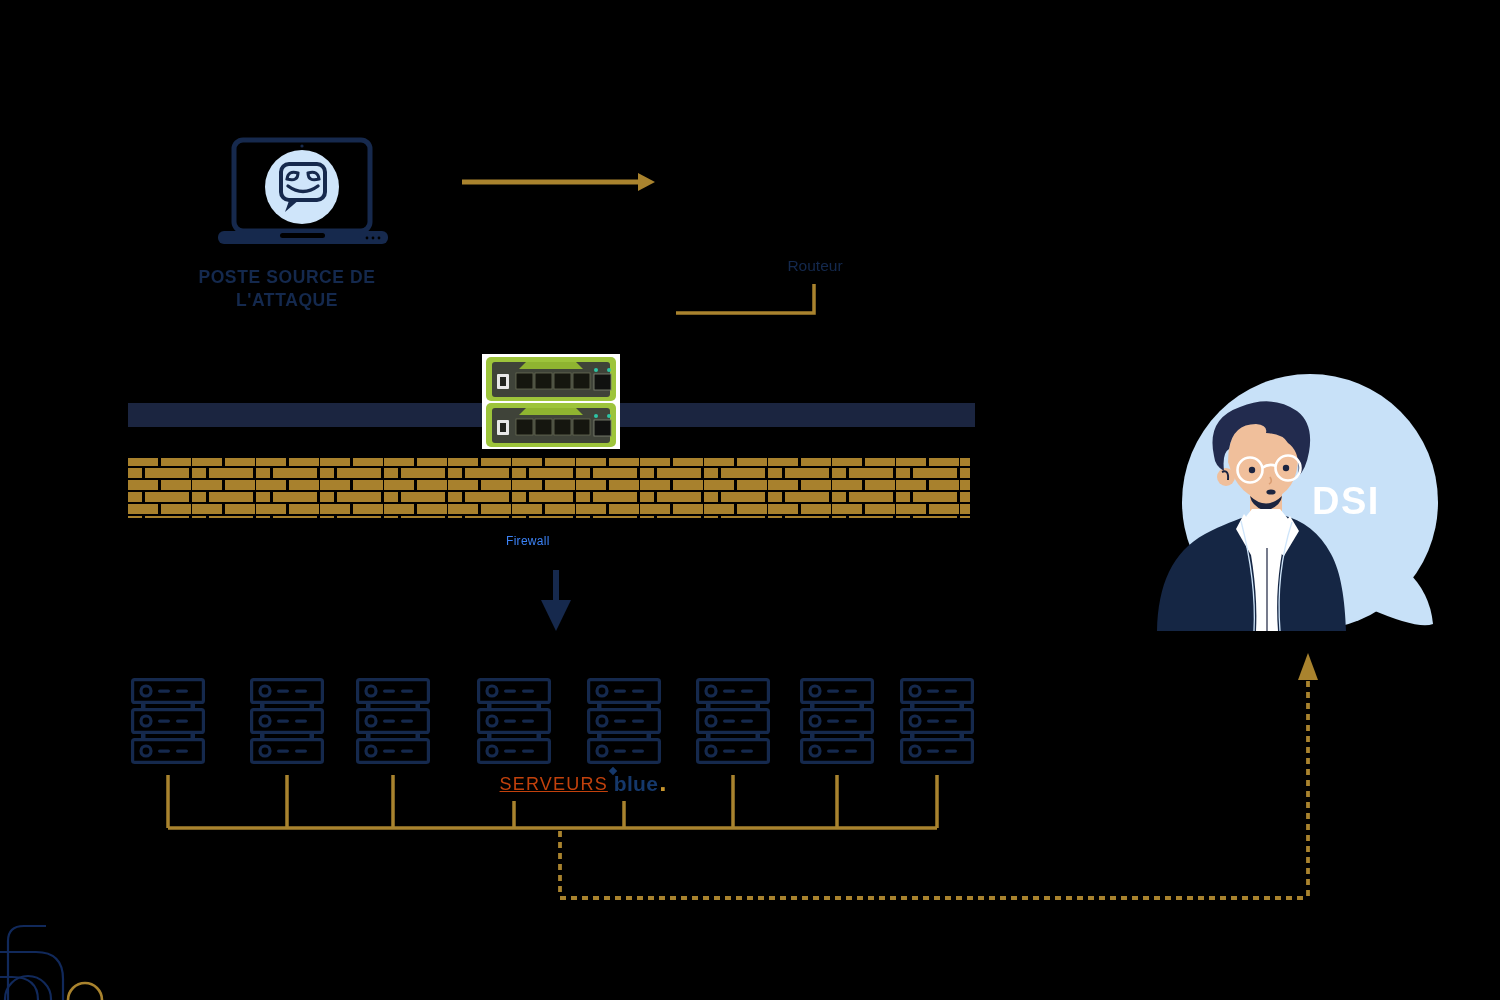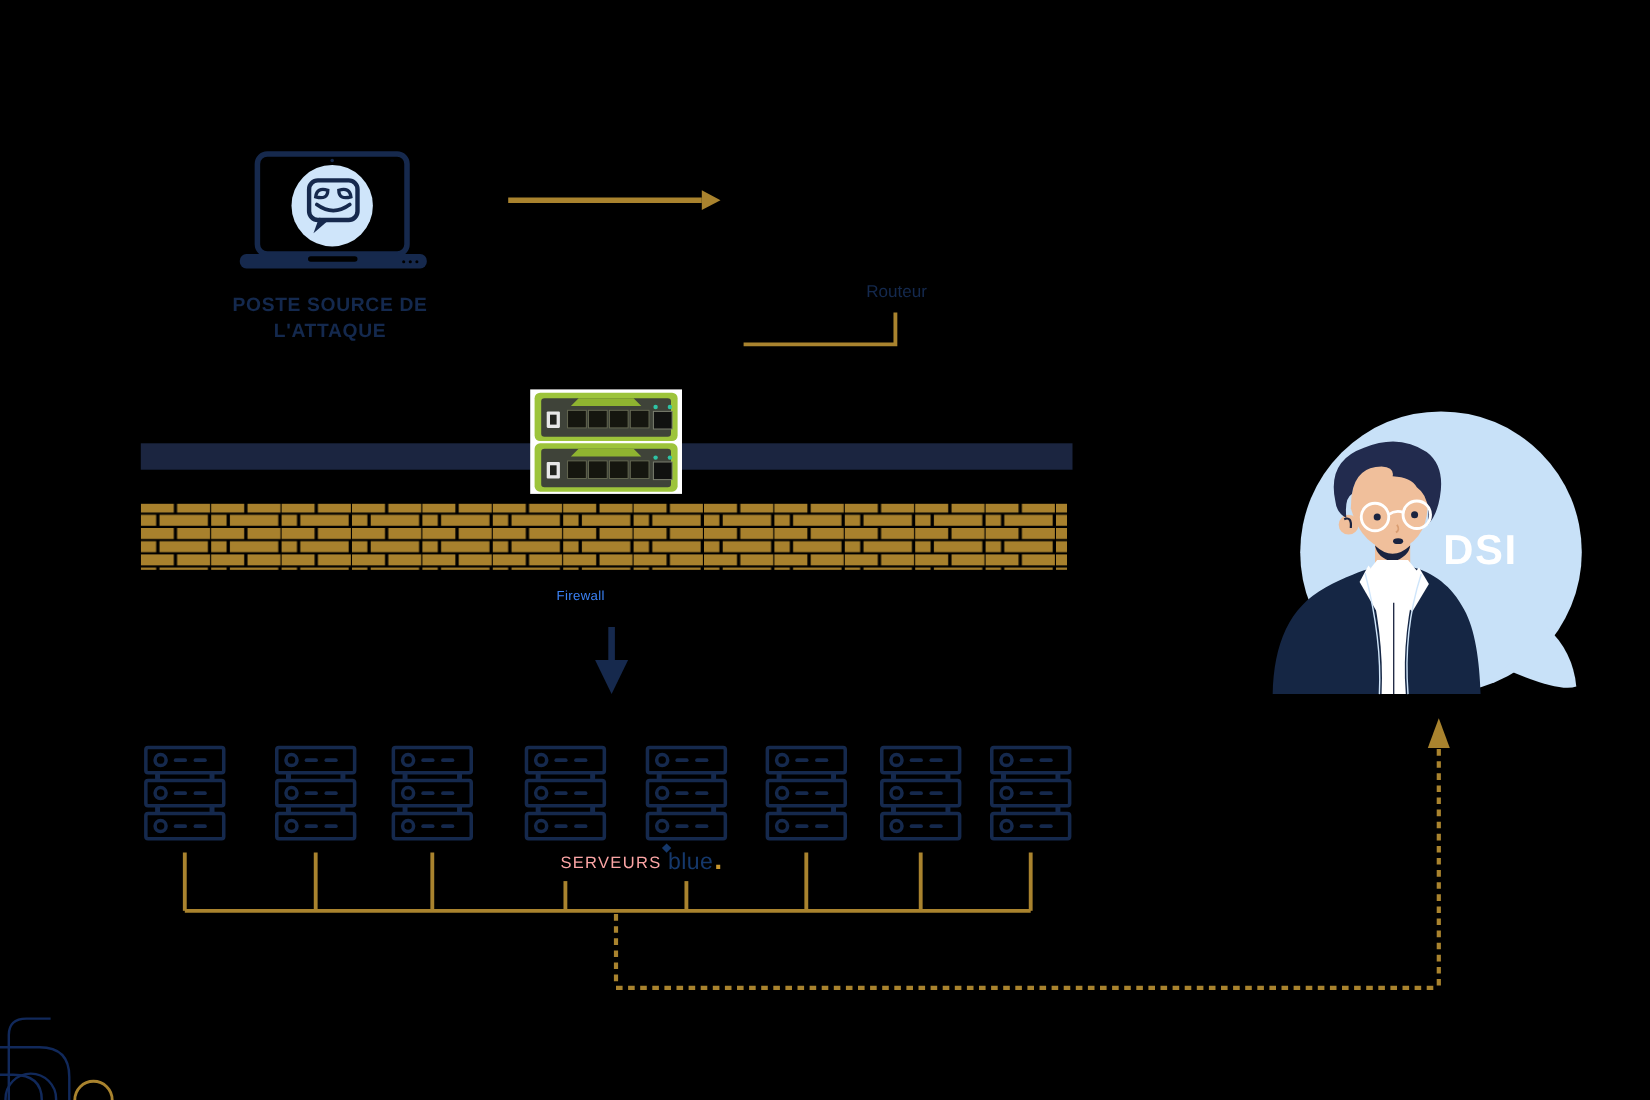--- a/index.html
+++ b/index.html
@@ -1,32 +1,32 @@
 <!DOCTYPE html>
 <html><head>
 <meta charset="utf-8">
 <style>
   html,body{margin:0;padding:0;background:#000;}
   #stage{position:relative;width:1500px;height:1000px;background:#000;overflow:hidden;
          font-family:"Liberation Sans",sans-serif;}
   #scene{position:absolute;left:0;top:0;}
   .lbl{position:absolute;font-family:"Liberation Sans",sans-serif;}
-  .attack-label{left:185px;top:266px;width:230px;text-align:center;
+  .attack-label{left:172px;top:266px;width:230px;text-align:center;
     color:#14294e;font-size:17.5px;font-weight:700;letter-spacing:.6px;line-height:23px;}
   .router-label{left:765px;top:257px;width:100px;text-align:center;
     color:#14294e;font-size:15.5px;font-weight:400;}
   .firewall-label{left:506px;top:534px;width:100px;
     color:#3b82f6;font-size:12px;font-weight:500;letter-spacing:.3px;}
   .servers-label{left:488px;top:772px;width:190px;display:flex;align-items:center;
     justify-content:center;gap:6px;}
-  .servers-label .prefix{color:#fca5a5;font-size:15px;font-weight:400;letter-spacing:1.2px;}
+  .servers-label .prefix{color:#c2410c;font-size:18px;font-weight:400;letter-spacing:1.2px;text-decoration:underline;}
   .servers-label .brand-wrap{display:flex;align-items:baseline;position:relative;}
   .servers-label .spark{position:absolute;left:-4px;top:-4px;width:6px;height:6px;
     background:#15386b;transform:rotate(45deg);}
-  .servers-label .brand{color:#15386b;font-size:21px;font-weight:400;letter-spacing:.3px;}
+  .servers-label .brand{color:#15386b;font-size:21px;font-weight:700;letter-spacing:.3px;}
   .servers-label .brand-dot{display:inline-block;color:#c8962e;font-size:26px;font-weight:800;
     line-height:10px;margin-left:1px;}
   .dsi-label{left:1312px;top:480px;color:#ffffff;font-size:38px;font-weight:700;letter-spacing:1.5px;text-align:right;}
 </style>
 </head>
 <body>
 
 <div id="stage">
 
 <svg id="scene" width="1500" height="1000" viewBox="0 0 1500 1000">

